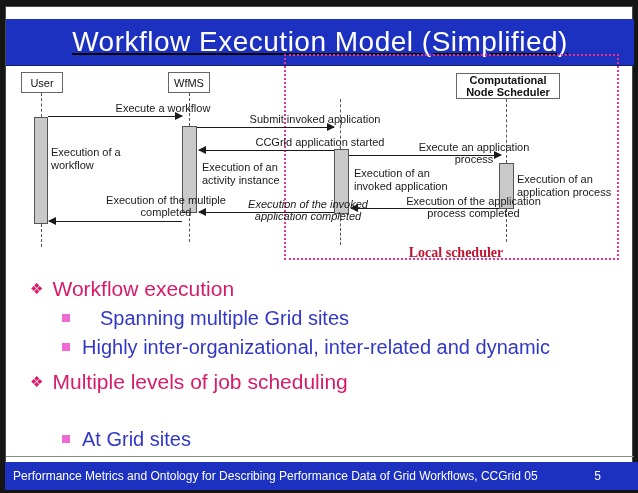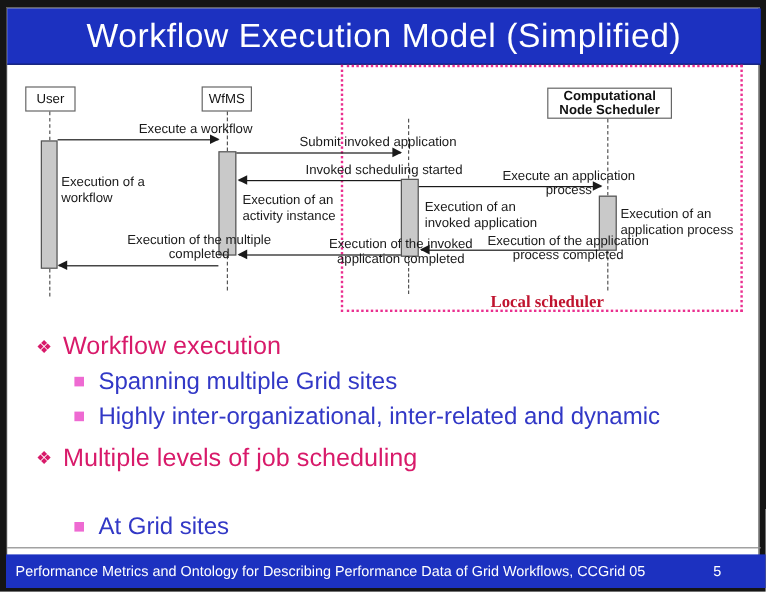--- a/index.html
+++ b/index.html
@@ -5,23 +5,23 @@
   html,body{margin:0;padding:0;}
   body{
     width:638px;height:493px;position:relative;background:#151515;
     font-family:"Liberation Sans", sans-serif;overflow:hidden;
   }
   .slide{
     position:absolute;left:5px;top:6px;width:628px;height:483px;
     background:#ffffff;border:1px solid #4a4a4a;box-sizing:border-box;
   }
   .titlebar{
-    position:absolute;left:0;top:0;width:628px;height:46px;
+    position:absolute;left:0;top:12px;width:628px;height:46px;
     background:#1c31c0;border-bottom:1px solid #101d6e;
-    display:flex;align-items:center;justify-content:center;
+    display:flex;align-items:center;justify-content:center;text-decoration:underline;
   }
   .titlebar .t{
     color:#ffffff;font-size:28px;letter-spacing:0.5px;white-space:nowrap;
   }
   
   .diagram{position:absolute;left:0;top:46px;width:628px;height:215px;}
   .actor{
     position:absolute;background:#ffffff;border:1px solid #666;
     color:#111;font-size:11px;line-height:12px;text-align:center;
     display:flex;align-items:center;justify-content:center;box-sizing:border-box;
@@ -104,54 +104,54 @@
     <div class="bar" style="left:493px;top:110px;width:15px;height:46px;"></div>
 
     <div class="mlabel" style="left:49px;top:50px;width:120px;">Execute a workflow</div>
     <div class="mline" style="left:42px;top:63px;width:134px;"></div>
     <div class="ah r" style="left:169px;top:59px;"></div>
 
     <div class="mlabel" style="left:191px;top:61px;width:140px;">Submit invoked application</div>
     <div class="mline" style="left:191px;top:74px;width:137px;"></div>
     <div class="ah r" style="left:321px;top:70px;"></div>
 
-    <div class="mlabel" style="left:196px;top:84px;width:140px;">Invoked scheduling started</div>
+    <div class="mlabel" style="left:196px;top:84px;width:140px;">CCGrid application started</div>
     <div class="mline" style="left:193px;top:97px;width:135px;"></div>
     <div class="ah l" style="left:192px;top:93px;"></div>
 
     <div class="mlabel" style="left:345px;top:89px;width:150px;">Execute an application process</div>
     <div class="mline" style="left:343px;top:102px;width:152px;"></div>
     <div class="ah r" style="left:488px;top:98px;"></div>
 
     <div class="mlabel" style="left:42px;top:142px;width:140px;">Execution of the multiple completed</div>
     <div class="mline" style="left:43px;top:168px;width:133px;"></div>
     <div class="ah l" style="left:42px;top:164px;"></div>
 
-    <div class="mlabel" style="left:210px;top:146px;width:140px;">Execution of the invoked application completed</div>
+    <div class="mlabel" style="left:184px;top:146px;width:140px;font-style:italic;">Execution of the invoked application completed</div>
     <div class="mline" style="left:193px;top:159px;width:135px;"></div>
     <div class="ah l" style="left:192px;top:155px;"></div>
 
     <div class="mlabel" style="left:342px;top:143px;width:155px;">Execution of the application process completed</div>
     <div class="mline" style="left:345px;top:155px;width:148px;"></div>
     <div class="ah l" style="left:344px;top:151px;"></div>
 
     <div class="slabel" style="left:45px;top:93px;width:95px;">Execution of a workflow</div>
     <div class="slabel" style="left:196px;top:108px;width:90px;">Execution of an activity instance</div>
     <div class="slabel" style="left:348px;top:114px;width:105px;">Execution of an invoked application</div>
     <div class="slabel" style="left:511px;top:120px;width:104px;">Execution of an application process</div>
 
     <div class="region-label">Local scheduler</div>
   </div>
 
   <div class="bullets">
     <div class="row l1" style="top:9px;">
       <span class="glyph">❖</span>
       <span>Workflow execution</span>
     </div>
-    <div class="row l2" style="top:39px;">
+    <div class="row l2" style="top:39px;gap:18px;">
       <span class="sq"></span>
       <span>Spanning multiple Grid sites</span>
     </div>
     <div class="row l2" style="top:68px;">
       <span class="sq"></span>
       <span>Highly inter-organizational, inter-related and dynamic</span>
     </div>
     <div class="row l1" style="top:102px;">
       <span class="glyph">❖</span>
       <span>Multiple levels of job scheduling</span>

